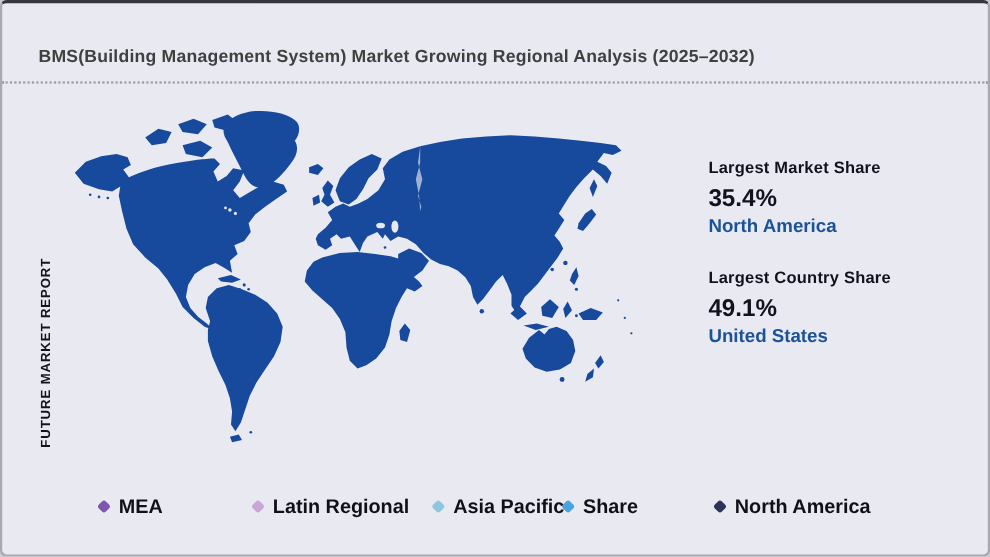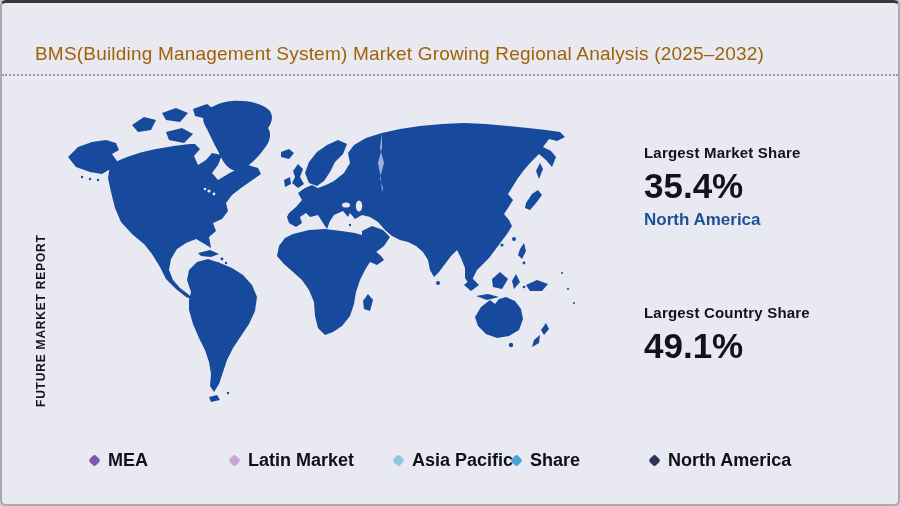--- a/index.html
+++ b/index.html
@@ -5,38 +5,38 @@
   html,body { margin:0; padding:0; background:#c9c9cf; }
   .frame {
     position:relative; width:900px; height:506px; box-sizing:border-box;
     background:#e8e9f1;
     border:2px solid #a9a9b1; border-top:3px solid #36363c;
     border-radius:6px; overflow:hidden;
     font-family:"Liberation Sans", sans-serif;
   }
   .title {
     position:absolute; left:33px; top:40px; width:850px;
-    font-size:19px; font-weight:400; color:#a16207; letter-spacing:0.2px;
+    font-size:16px; font-weight:700; color:#404040; letter-spacing:0.2px;
     white-space:nowrap;
   }
   .dotted-sep {
     position:absolute; top:71px; left:0; width:100%; height:0;
     border-top:2px dotted #979daa;
   }
   .watermark {
     position:absolute; left:32px; top:230px; height:176px;
     writing-mode:vertical-rl; transform:rotate(180deg);
     font-size:12px; font-weight:700; color:#14141e; letter-spacing:0.8px;
     text-align:center; white-space:nowrap;
   }
   .worldmap { position:absolute; left:60px; top:90px; }
   .stats { position:absolute; left:642px; top:141px; width:250px; }
-  .stat + .stat { margin-top:74px; }
+  .stat + .stat { margin-top:28px; }
   .stat-label { font-size:15px; font-weight:700; color:#12121e; letter-spacing:0.2px; }
-  .stat-value { font-size:35px; font-weight:800; color:#12121e; margin-top:7px; line-height:1.05; }
+  .stat-value { font-size:22px; font-weight:800; color:#12121e; margin-top:7px; line-height:1.05; }
   .stat-region { font-size:17px; font-weight:700; margin-top:5px; }
   .legend-item {
     position:absolute; top:447px; display:flex; align-items:center; gap:9px;
     font-size:18px; font-weight:700; color:#101018;
   }
   .legend-dot {
     width:9px; height:9px; border-radius:2.5px; transform:rotate(45deg);
     flex:0 0 auto;
   }
 </style>
@@ -139,30 +139,31 @@
 
   <div class="stats">
     <div class="stat">
       <div class="stat-label">Largest Market Share</div>
       <div class="stat-value">35.4%</div>
       <div class="stat-region" style="color: rgb(27, 82, 152);">North America</div>
     </div>
     <div class="stat">
       <div class="stat-label">Largest Country Share</div>
       <div class="stat-value">49.1%</div>
+      <div class="stat-region" style="color: rgb(27, 82, 152);">United States</div>
     </div>
   </div>
 
   <div class="legend-item" style="left:88px">
     <span class="legend-dot" style="background: rgb(126, 87, 176);"></span>
     <span>MEA</span>
   </div>
   <div class="legend-item" style="left:228px">
     <span class="legend-dot" style="background: rgb(203, 166, 212);"></span>
-    <span>Latin Market</span>
+    <span>Latin Regional</span>
   </div>
   <div class="legend-item" style="left:392px">
     <span class="legend-dot" style="background: rgb(142, 198, 224);"></span>
     <span>Asia Pacific</span>
   </div>
   <div class="legend-item" style="left:510px">
     <span class="legend-dot" style="background: rgb(74, 163, 220);"></span>
     <span>Share</span>
   </div>
   <div class="legend-item" style="left:648px">

